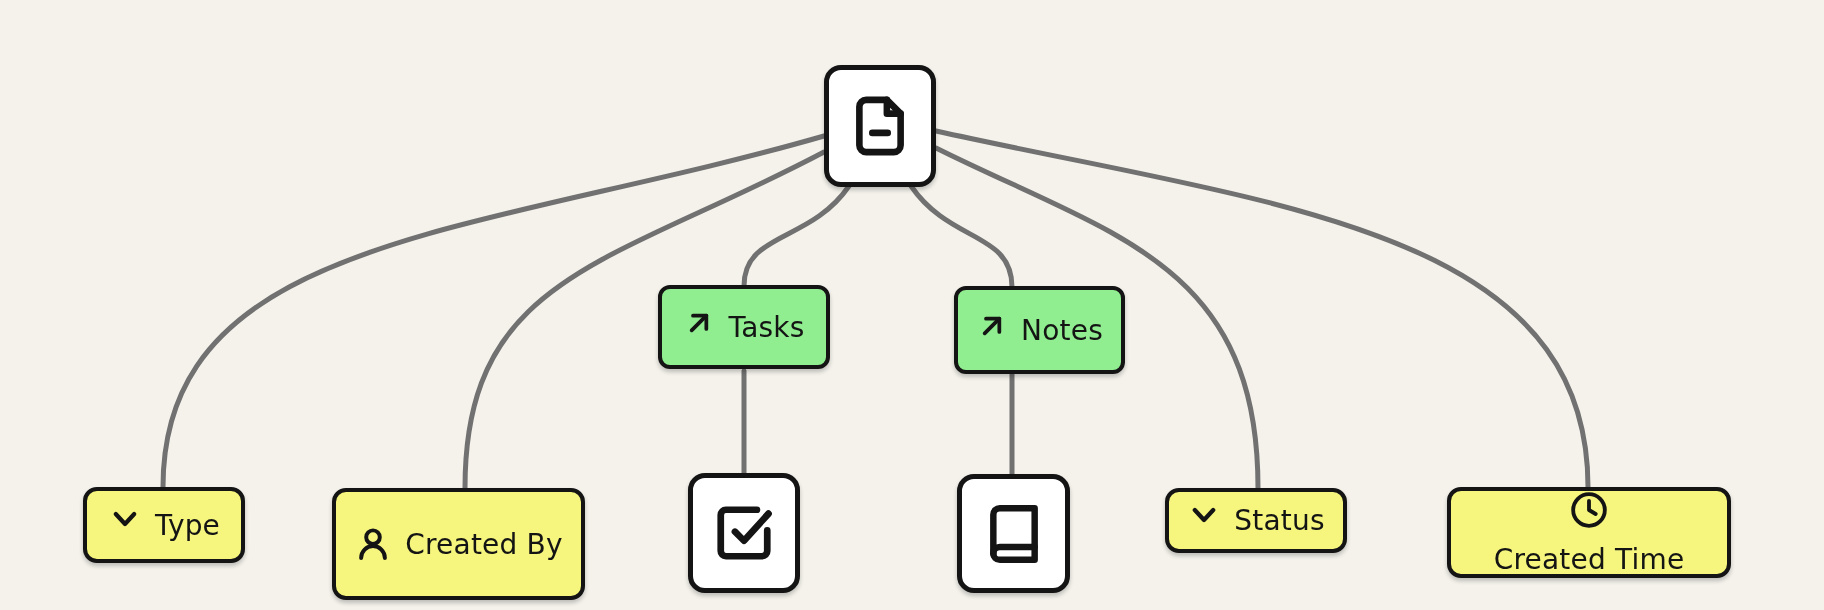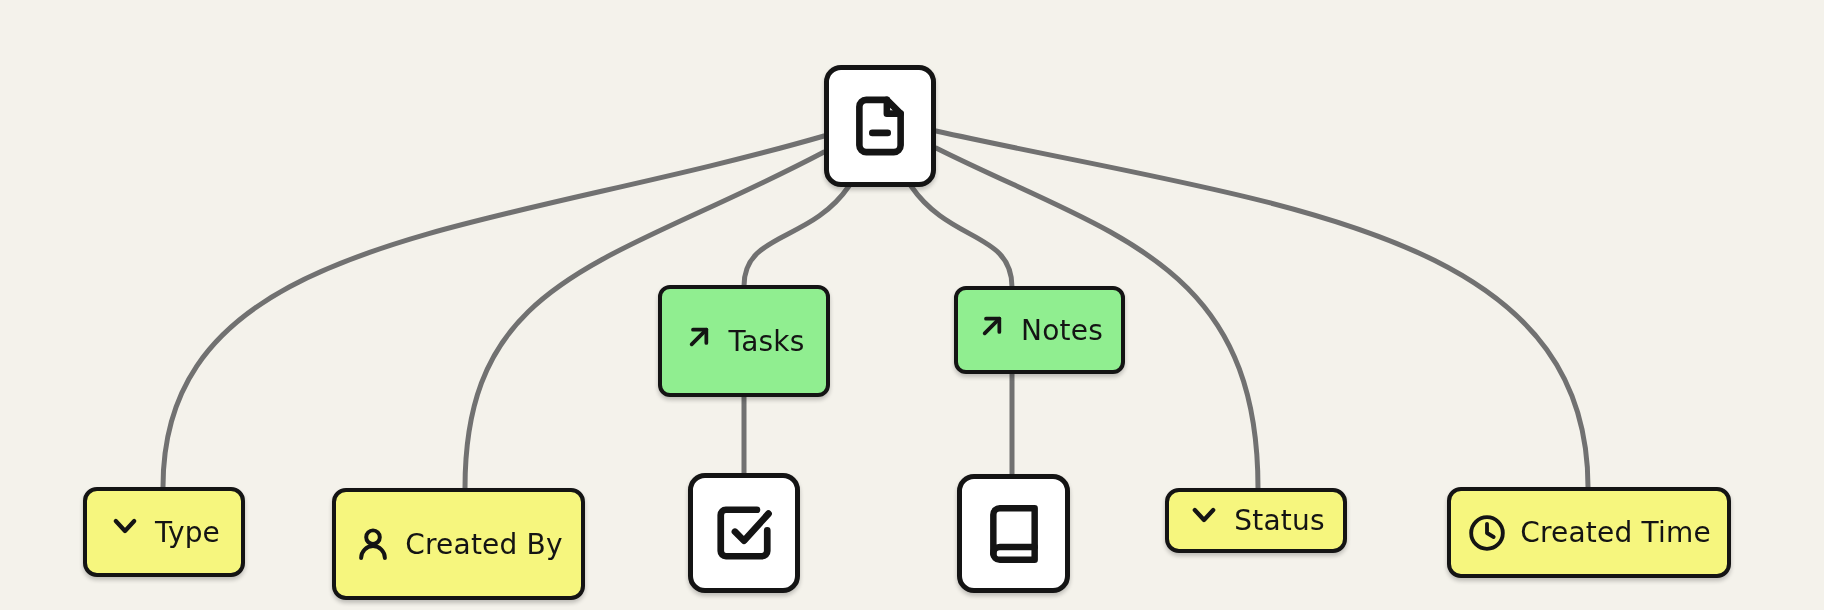--- a/index.html
+++ b/index.html
@@ -48,28 +48,28 @@
   .label-node { gap: 13px; padding: 0 14px; }
   .yellow { background: var(--node-yellow, #F6F67E); }
   .green  { background: var(--node-green, #90EE90); border-radius: 12px; }
   .white  { background: var(--node-white, #FFFFFF); }
   .icon-node { border-width: 5px; border-radius: 17px; }
   .chev { transform: translateY(-6px); }
   .arrow { transform: translateY(-4px); }
 
   
   .root         { left: 824px;  top: 65px;  width: 112px; height: 122px; }
-  .n-tasks      { left: 658px;  top: 285px; width: 172px; height: 112px;  }
+  .n-tasks      { left: 658px;  top: 285px; width: 172px; height: 84px;  }
   .n-notes      { left: 926px;  top: 286px; width: 171px; height: 88px; margin-left: 28px;  }
-  .n-type       { left: 83px;   top: 487px; width: 162px; height: 90px;  }
+  .n-type       { left: 83px;   top: 487px; width: 162px; height: 76px;  }
   .n-created-by { left: 332px;  top: 488px; width: 253px; height: 112px;  }
   .n-check      { left: 688px;  top: 473px; width: 112px; height: 120px; }
   .n-book       { left: 957px;  top: 474px; width: 113px; height: 119px; }
   .n-status     { left: 1165px; top: 488px; width: 182px; height: 65px;  }
-  .n-created-time { left: 1447px; top: 487px; width: 284px; height: 91px; }
+  .n-created-time { left: 1447px; top: 487px; width: 284px; height: 91px; flex-direction: column; }
 </style>
 </head>
 <body>
 
 <div class="canvas">
 
   <svg class="edges" viewBox="0 0 1824 610">
     <path d="M 824 136 C 480 235 163 235 163 487"></path>
     <path d="M 824 152 C 610 265 465 275 465 488"></path>
     <path d="M 849 186 C 810 243 744 232 744 286"></path>

